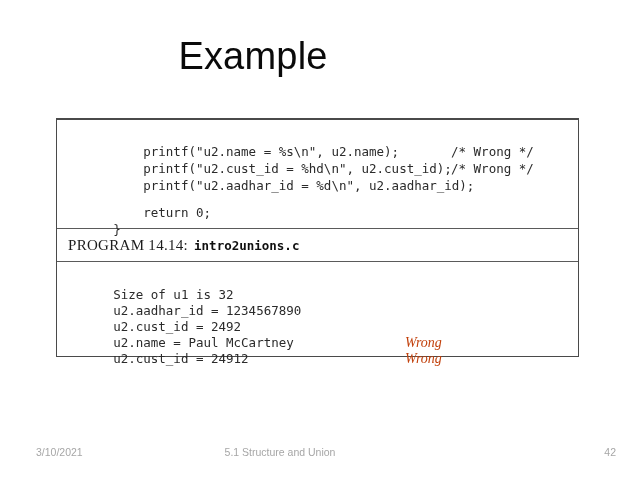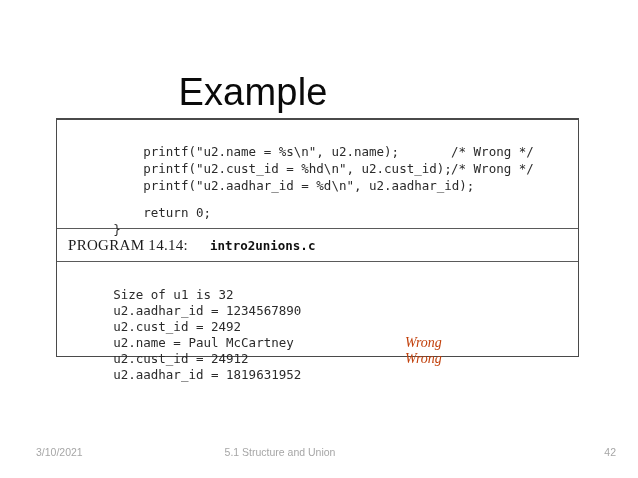--- a/index.html
+++ b/index.html
@@ -22,21 +22,20 @@
     left: 0;
     top: 34px;
     width: 506px;
     text-align: center;
     font-family: "Liberation Sans", sans-serif;
     font-size: 38px;
     font-weight: 300;
     line-height: 44px;
     color: #0a0a0a;
     letter-spacing: 0.2px;
-    margin-top: 36px;
   }
 
   
   .figure {
     position: absolute;
     left: 56px;
     top: 118px;
     width: 523px;
     height: 239px;
     border: 1px solid #4a4a4a;
@@ -94,21 +93,21 @@
     font-size: 15px;
     color: #1c1c1c;
     letter-spacing: 0.3px;
     white-space: pre;
   }
   .caption-file {
     font-family: "DejaVu Sans Mono", "Liberation Mono", monospace;
     font-size: 12.5px;
     font-weight: bold;
     color: #101010;
-    margin-left: 22px;
+    margin-left: 6px;
     white-space: pre;
   }
 
   
   .output-pane {
     position: relative;
     padding: 9px 0 0 11px;
     box-sizing: border-box;
   }
   .output-line {
@@ -211,21 +210,20 @@
       <span>u2.cust_id = 2492</span>
     </div>
     <div class="output-line">
       <span>u2.name = Paul McCartney</span>
     </div>
     <div class="output-line">
       <span>u2.cust_id = 24912</span>
       <span class="annot">Wrong</span>
     </div>
     <div class="output-line">
-      <span>u2.aadhar_id = 1819631952</span>
       <span class="annot">Wrong</span>
     </div>
   </div>
 
 </div>
 
 <div class="footer">
   <span class="footer-date">3/10/2021</span>
   <span class="footer-center">5.1 Structure and Union</span>
   <span class="footer-page">42</span>

